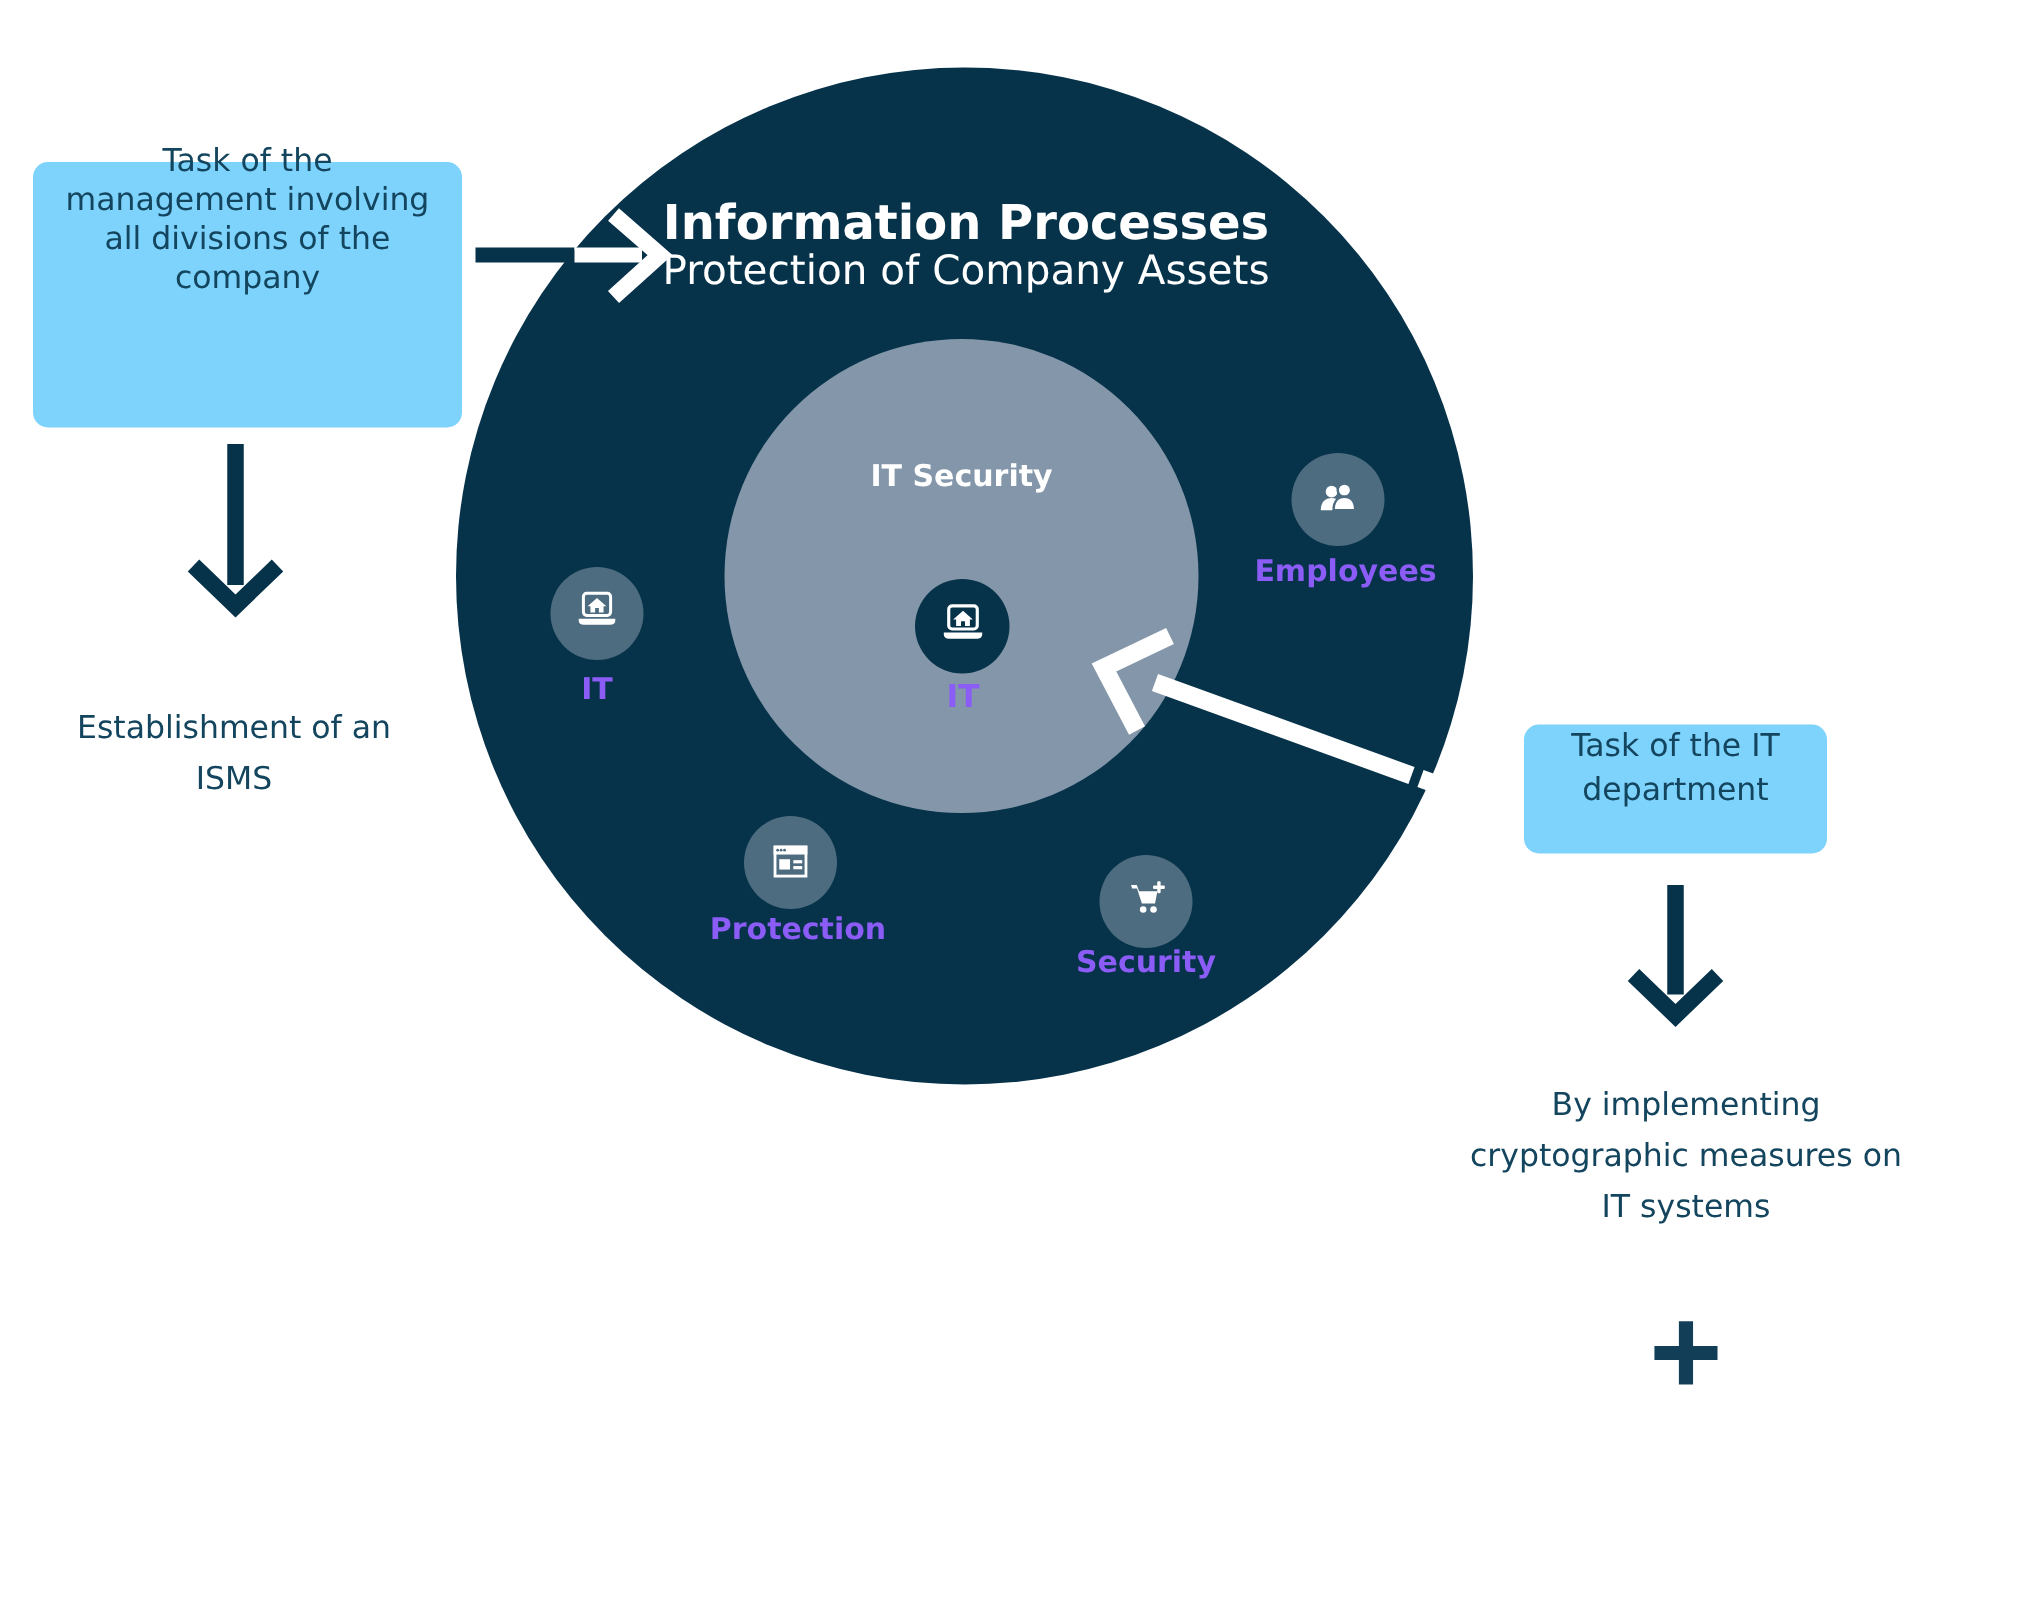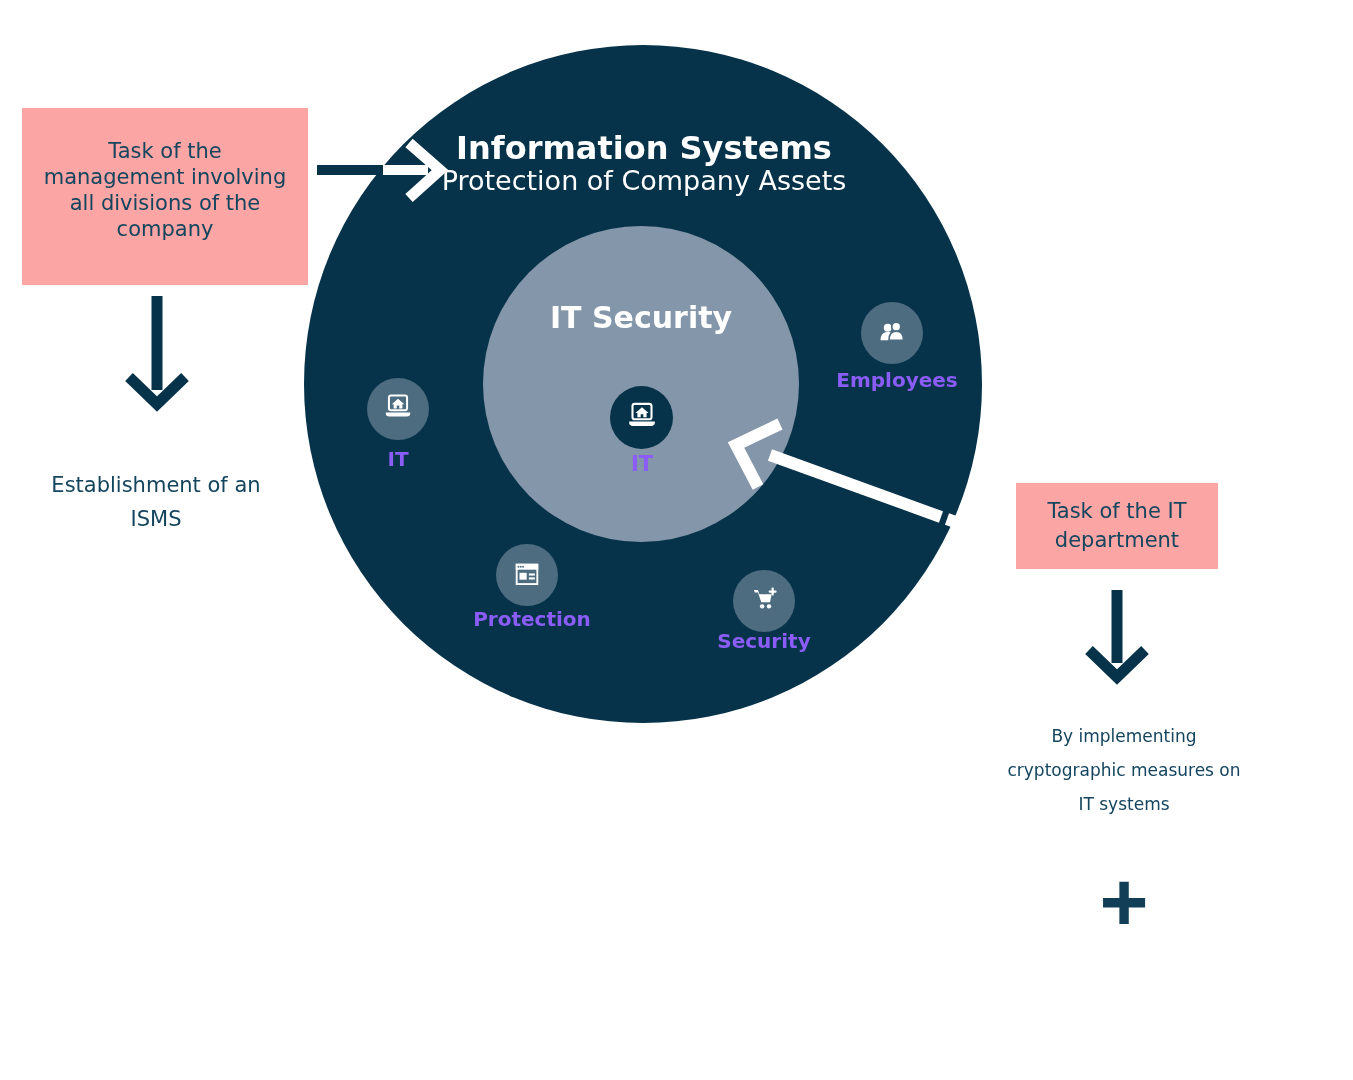--- a/index.html
+++ b/index.html
@@ -10,60 +10,60 @@
   
   .outer-circle { position:absolute; left:304px; top:45px; width:678px; height:678px;
                   border-radius:50%; background:#06334a; }
   .inner-circle { position:absolute; left:483px; top:226px; width:316px; height:316px;
                   border-radius:50%; background:#8496aa; }
   
   .outer-title-block { position:absolute; left:394px; top:130px; width:500px; text-align:center; color:#fff; }
   .outer-title { font-size:32px; font-weight:bold; line-height:36px; }
   .outer-subtitle { font-size:27px; line-height:24px; margin-top:3px; }
   .inner-title-block { position:absolute; left:491px; top:301px; width:300px; text-align:center; color:#fff; }
-  .inner-title { font-size:30px; font-weight:bold; line-height:33px; }
+  .inner-title { font-size:20px; font-weight:bold; line-height:33px; }
   .inner-subtitle { font-size:20px; line-height:21px; width:200px; margin:3px auto 0; }
   
   .badge { position:absolute; width:62px; height:62px; border-radius:50%;
            display:flex; align-items:center; justify-content:center; }
   .badge.slate { background:#4d6c80; }
   .badge.navy  { background:#06334a; width:63px; height:63px; }
   .node-label { position:absolute; color:#8b5cf6; font-weight:bold; font-size:20px; text-align:center; }
   #b-it    { left:367px; top:378px; }  #l-it    { left:348px; top:447px; width:100px; }
   #b-emp   { left:861px; top:302px; }  #l-emp   { left:812px; top:368px; width:170px; }
   #b-info  { left:496px; top:544px; }  #l-info  { left:447px; top:607px; width:170px; }
   #b-proc  { left:733px; top:570px; }  #l-proc  { left:689px; top:629px; width:150px; }
   #b-center{ left:610px; top:386px; }  #l-center{ left:592px; top:452px; width:100px; font-size:21px; }
   
-  .task-box { position:absolute; background:#fca5a5; display:flex; align-items:center; justify-content:center; }
+  .task-box { position:absolute; background:#7dd3fc; display:flex; justify-content:center;border-radius:10px; }
   .left-box  { left:22px;  top:108px; width:286px; height:177px; }
   .right-box { left:1016px; top:483px; width:202px; height:86px; }
   .box-text { font-size:21px; line-height:26px; color:#14455e; text-align:center; white-space:pre-line; }
   .left-box .box-text { margin-top:-14px; }
   .right-box .box-text { line-height:29px; }
   .flow-text { position:absolute; text-align:center; color:#14455e; white-space:pre-line; }
   .left-result  { left:6px;  top:436px; width:300px; font-size:21px; line-height:34px;margin-top:32px; }
-  .right-result { left:964px; top:719px; width:320px; font-size:17px; line-height:34px; }
+  .right-result { left:964px; top:719px; width:320px; font-size:21px; line-height:34px; }
   .plus-sign { left:1064px; top:866px; width:120px; font-size:64px; line-height:70px;
                font-weight:bold; color:#123f57; -webkit-text-stroke:2px #123f57; }
   .extra-text { left:965px; top:958px; width:360px; font-size:21px; line-height:26px; }
   
   .arrows { position:absolute; left:0; top:0; pointer-events:none; }
 </style>
 </head>
 <body>
 
 <div class="stage">
 
   <div class="outer-circle"></div>
 
   <div class="inner-circle"></div>
 
   <div class="outer-title-block">
-    <div class="outer-title">Information Systems</div>
+    <div class="outer-title">Information Processes</div>
     <div class="outer-subtitle">Protection of Company Assets</div>
   </div>
 
   <div class="inner-title-block">
     <div class="inner-title">IT Security</div>
   </div>
 
   <div class="badge slate" id="b-it">
     <svg width="40" height="40" viewBox="0 0 64 64">
       <rect x="17.5" y="10.5" width="29" height="23.5" rx="3.5" fill="none" stroke="#fff" stroke-width="3.2"></rect>

